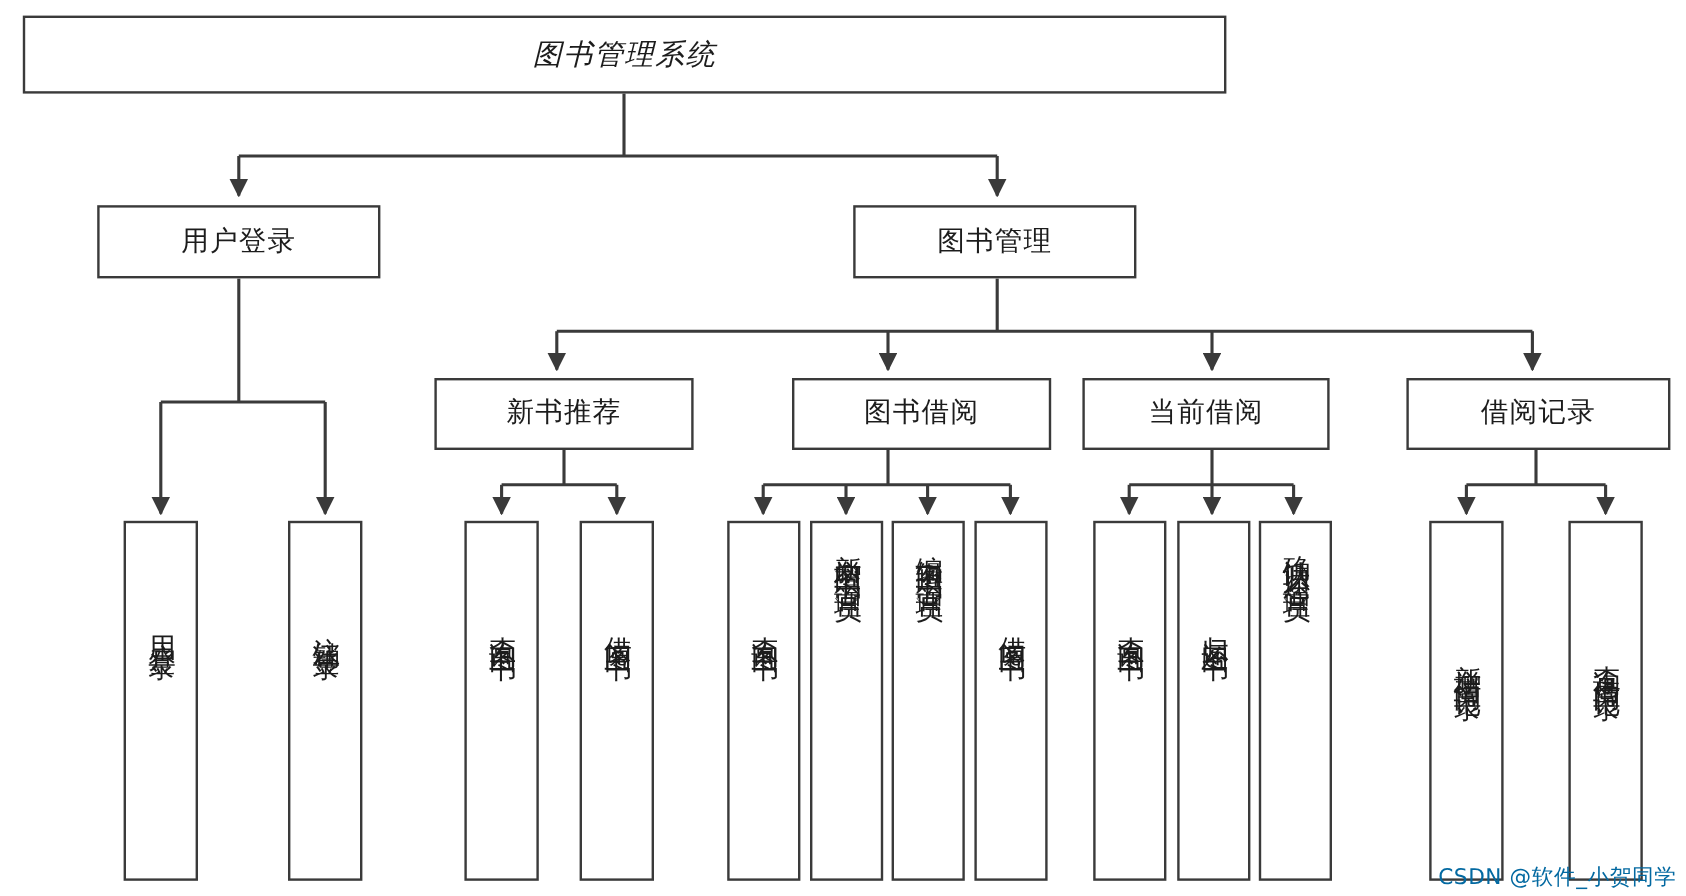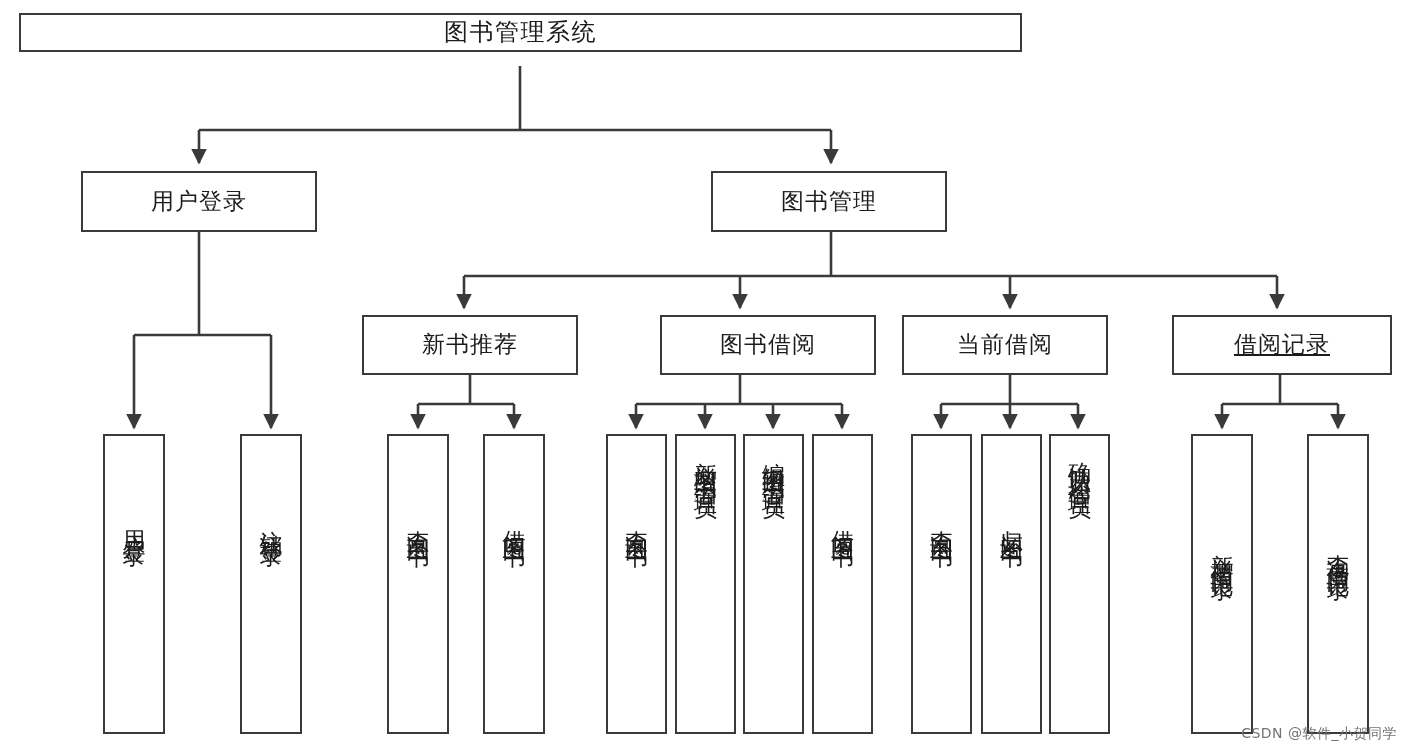--- a/index.html
+++ b/index.html
@@ -73,22 +73,22 @@
   .node.v.mid .label {
     padding-top: 72px;
   }
   .node.v.low .label {
     padding-top: 96px;
   }
   .watermark {
     position: absolute;
     right: 8px;
     bottom: 4px;
-    font-size: 14px;
-    color: #737373;
+    font-size: 18px;
+    color: #0369a1;
     z-index: 5;
     white-space: nowrap;
     letter-spacing: 0.5px;
   }
 </style>
 </head>
 <body>
 
 <div id="canvas">
 
@@ -135,21 +135,21 @@
       <path d="M 1010 404 L 1010 428" marker-end="url(#arrow)"></path>
       <path d="M 1078 404 L 1078 428" marker-end="url(#arrow)"></path>
 
       <path d="M 1280 375 L 1280 404"></path>
       <path d="M 1222 404 L 1338 404"></path>
       <path d="M 1222 404 L 1222 428" marker-end="url(#arrow)"></path>
       <path d="M 1338 404 L 1338 428" marker-end="url(#arrow)"></path>
     </g>
   </svg>
 
-  <div class="node h root" style="left:19px; top:13px; width:1003px; height:39px;">
+  <div class="node h root" style="left:19px; top:13px; width:1003px; height:65px;font-style:italic;">
     <span class="label">图书管理系统</span>
   </div>
 
   <div class="node h" style="left:81px; top:171px; width:236px; height:61px;">
     <span class="label">用户登录</span>
   </div>
 
   <div class="node h" style="left:362px; top:315px; width:216px; height:60px;">
     <span class="label">新书推荐</span>
   </div>
@@ -159,21 +159,21 @@
   </div>
 
   <div class="node h" style="left:660px; top:315px; width:216px; height:60px;">
     <span class="label">图书借阅</span>
   </div>
 
   <div class="node h" style="left:902px; top:315px; width:206px; height:60px;">
     <span class="label">当前借阅</span>
   </div>
 
-  <div class="node h" style="left:1172px; top:315px; width:220px; height:60px;text-decoration:underline;">
+  <div class="node h" style="left:1172px; top:315px; width:220px; height:60px;">
     <span class="label">借阅记录</span>
   </div>
 
   <div class="node v mid" style="left:103px; top:434px; width:62px; height:300px;">
     <span class="label">用户登录</span>
   </div>
 
   <div class="node v mid" style="left:240px; top:434px; width:62px; height:300px;">
     <span class="label">注销登录</span>
   </div>

